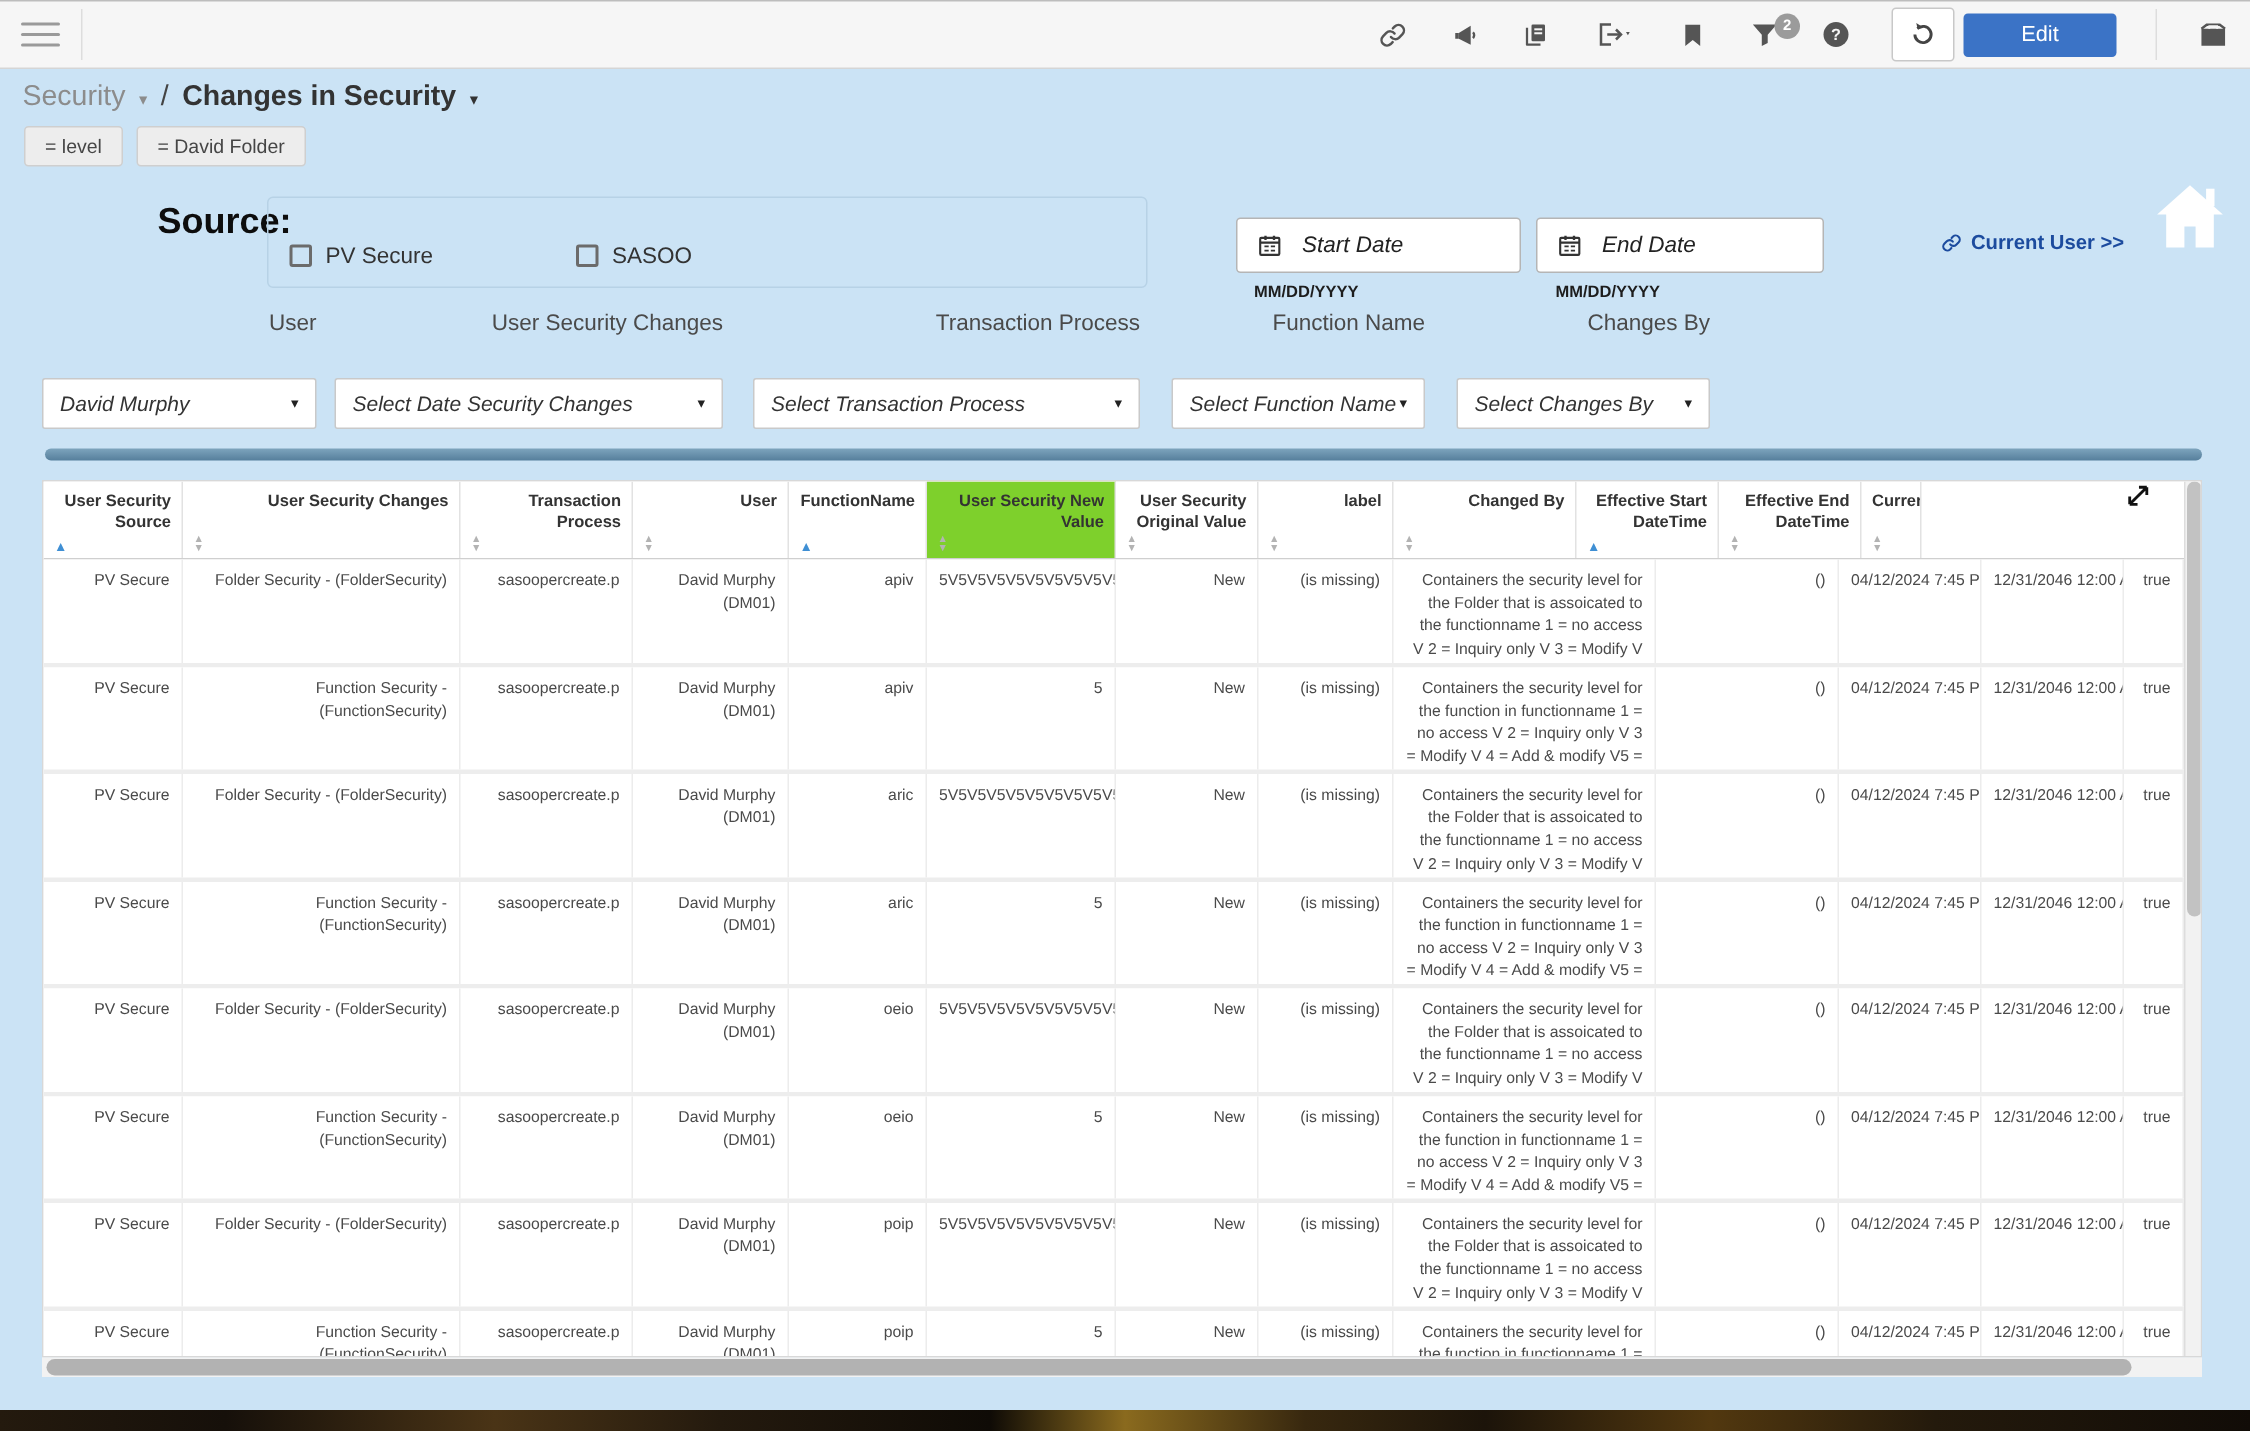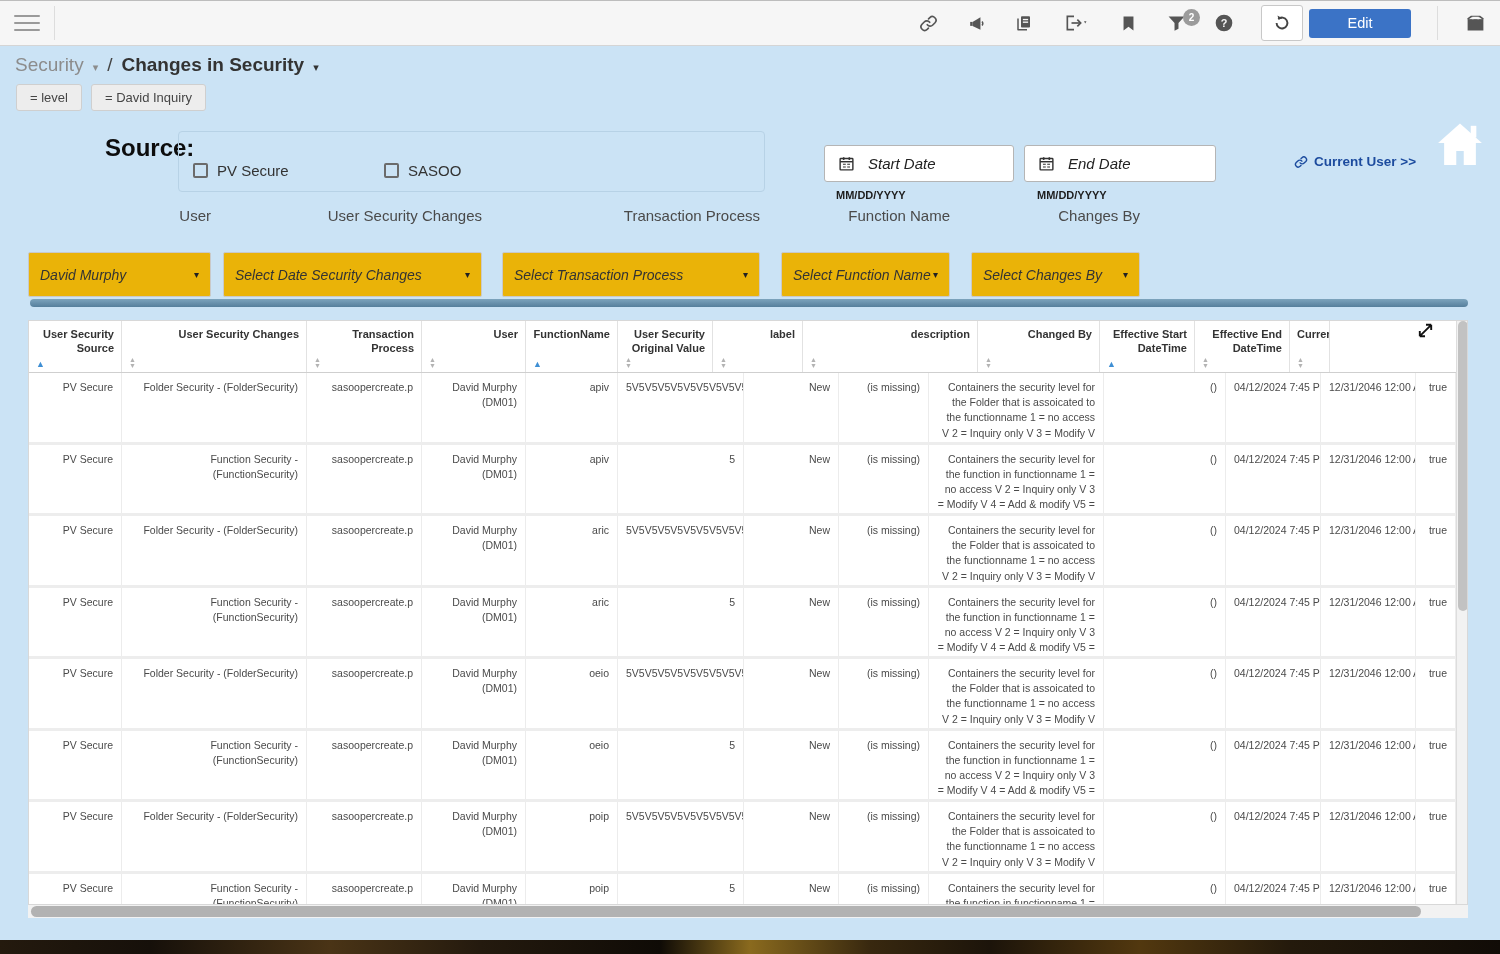--- a/index.html
+++ b/index.html
@@ -61,21 +61,21 @@
   .home { position:absolute; left:1432px; top:70px; width:56px; height:58px; cursor:pointer; }
 
   .filter-labels { position:absolute; left:28px; top:161px; display:flex; }
   .filter-selects { position:absolute; left:28px; top:206px; display:flex; }
   .fcol0 { width:183px; margin-right:12px; }
   .fcol1 { width:259px; margin-right:20px; }
   .fcol2 { width:258px; margin-right:21px; }
   .fcol3 { width:169px; margin-right:21px; }
   .fcol4 { width:169px; margin-right:0; }
   .fl { font-size:15px; color:#4a4a4a; padding-left:6px; }
-  .fsel { height:45px; background:#eab308; border:1px solid #c9c9c9; border-radius:2px;
+  .fsel { height:34px; background:#ffffff; border:1px solid #c9c9c9; border-radius:2px;
           display:flex; align-items:center; justify-content:space-between; padding:0 11px; cursor:pointer; }
   .fsel .val { font-size:14px; font-style:italic; color:#333; }
   .fsel .caret { font-size:10px; color:#222; }
 
   .top-bar { position:absolute; left:30px; top:253px; width:1438px; height:8px; border-radius:4px;
              background:linear-gradient(#7da4bd,#567f9c); cursor:pointer; }
 
   
   .table-wrap { position:absolute; left:28px; top:274px; width:1440px; height:585px; background:#fff;
                 overflow:hidden; border:1px solid #d8d8d8; display:flex; }
@@ -188,21 +188,21 @@
   <div class="breadcrumb">
     <span class="bc-parent">Security</span>
     <span class="bc-caret">▾</span>
     <span class="bc-sep">/</span>
     <span class="bc-current">Changes in Security</span>
     <span class="bc-caret2">▾</span>
   </div>
 
   <div class="chips">
     <span class="chip">= level</span>
-    <span class="chip">= David Inquiry</span>
+    <span class="chip">= David Folder</span>
   </div>
 
   <div class="source-label">Source:</div>
   <div class="source-box">
     <div class="src-opt">
       <span class="cb"></span>
       <span class="src-txt">PV Secure</span>
     </div>
     <div class="src-opt">
       <span class="cb"></span>
@@ -308,36 +308,36 @@
               <span class="s-b">▲</span>
               <span class="s-b">▼</span>
             </div>
           </div>
           <div class="th" style="width: 92px;">
             <div>FunctionName</div>
             <div class="sort">
               <span class="s-asc">▲</span>
             </div>
           </div>
+          <div class="th th-green" style="width: 126px;">
+            <div>User Security New Value</div>
+            <div class="sort">
+              <span class="s-b">▲</span>
+              <span class="s-b">▼</span>
+            </div>
+          </div>
           <div class="th" style="width: 95px;">
             <div>User Security Original Value</div>
             <div class="sort">
               <span class="s-b">▲</span>
               <span class="s-b">▼</span>
             </div>
           </div>
           <div class="th" style="width: 90px;">
             <div>label</div>
-            <div class="sort">
-              <span class="s-b">▲</span>
-              <span class="s-b">▼</span>
-            </div>
-          </div>
-          <div class="th" style="width: 175px;">
-            <div>description</div>
             <div class="sort">
               <span class="s-b">▲</span>
               <span class="s-b">▼</span>
             </div>
           </div>
           <div class="th" style="width: 122px;">
             <div>Changed By</div>
             <div class="sort">
               <span class="s-b">▲</span>
               <span class="s-b">▼</span>

